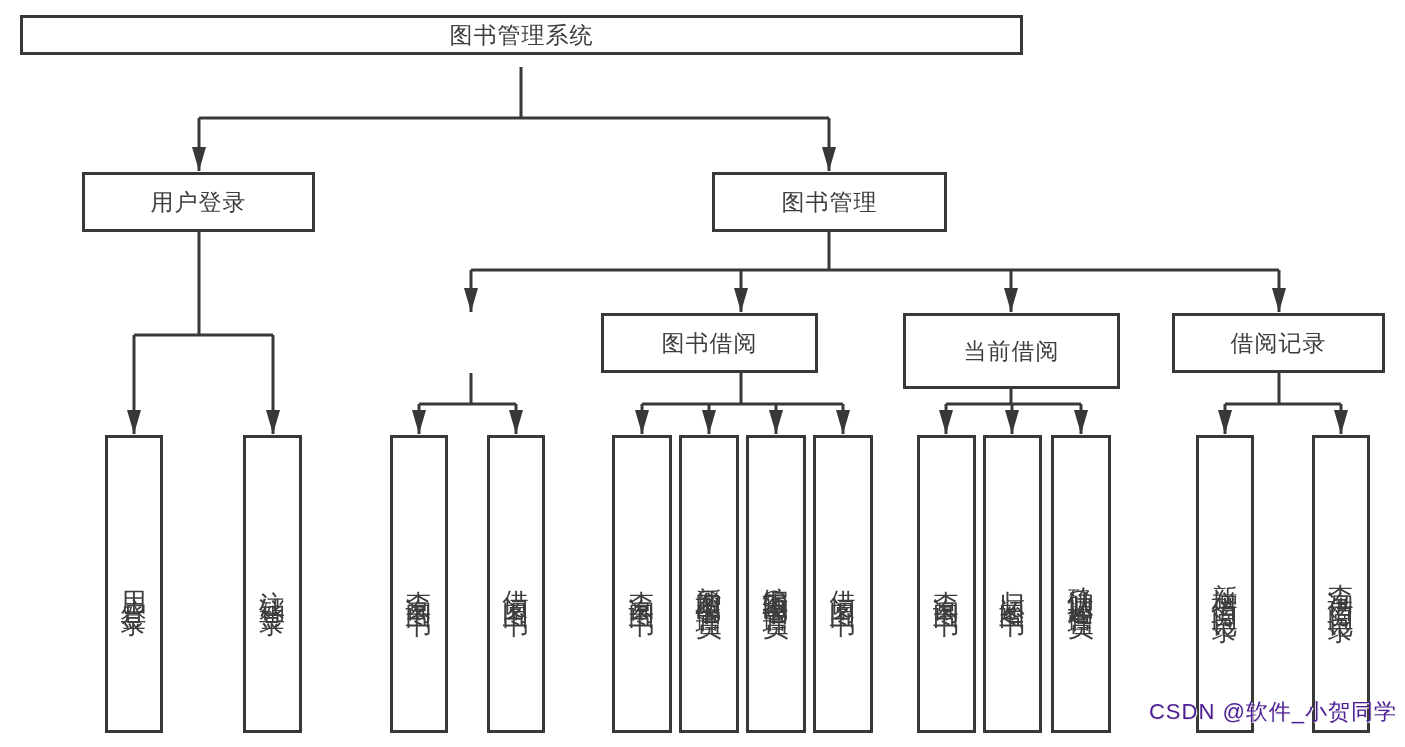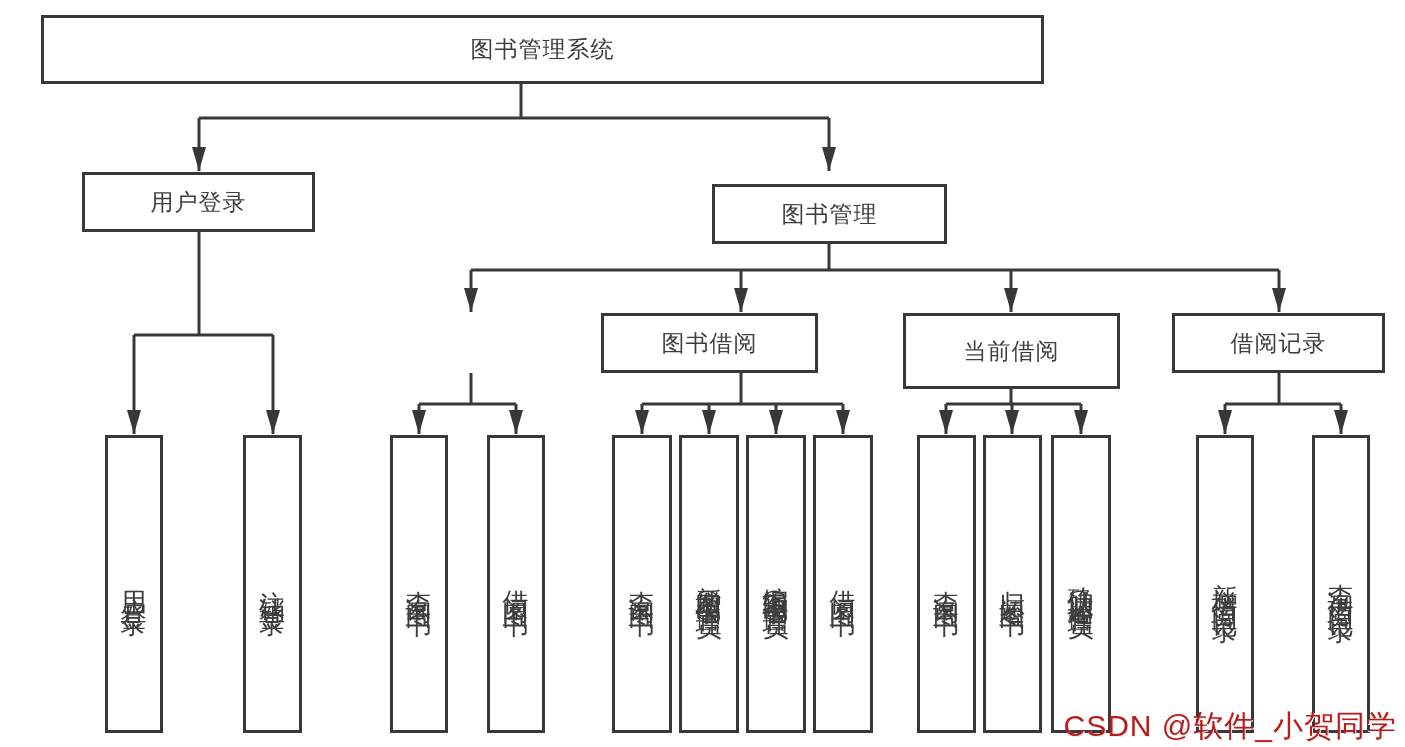--- a/index.html
+++ b/index.html
@@ -44,23 +44,23 @@
     font-size: 26px;
     letter-spacing: 7px;
     line-height: 1;
   }
   .node.v span.tight {
     letter-spacing: 4px;
   }
   .watermark {
     position: absolute;
     right: 8px;
-    bottom: 0;
-    font-size: 30px;
-    color: #b91c1c;
+    bottom: 20px;
+    font-size: 22px;
+    color: #4c1d95;
     text-shadow: 1px 1px 0 #ececec;
     letter-spacing: 1px;
     z-index: 5;
     white-space: nowrap;
   }
 </style>
 </head>
 <body>
 
 <div class="canvas">
@@ -96,28 +96,28 @@
       <path marker-end="url(#arrow)" d="M776,404 V434"></path>
       <path marker-end="url(#arrow)" d="M843,404 V434"></path>
       <path marker-end="url(#arrow)" d="M946,404 V434"></path>
       <path marker-end="url(#arrow)" d="M1012,404 V434"></path>
       <path marker-end="url(#arrow)" d="M1081,404 V434"></path>
       <path marker-end="url(#arrow)" d="M1225,404 V434"></path>
       <path marker-end="url(#arrow)" d="M1341,404 V434"></path>
     </g>
   </svg>
 
-  <div class="node h" style="left:20px; top:15px; width:1003px; height:69px;margin-left:21px;">
+  <div class="node h" style="left:20px; top:15px; width:1003px; height:40px;">
     <span>图书管理系统</span>
   </div>
 
   <div class="node h" style="left:82px; top:172px; width:233px; height:60px;">
     <span>用户登录</span>
   </div>
-  <div class="node h" style="left:712px; top:184px; width:235px; height:60px;">
+  <div class="node h" style="left:712px; top:172px; width:235px; height:60px;">
     <span>图书管理</span>
   </div>
 
   <div class="node h" style="left:601px; top:313px; width:217px; height:60px;">
     <span>图书借阅</span>
   </div>
   <div class="node h" style="left:903px; top:313px; width:217px; height:76px;">
     <span>当前借阅</span>
   </div>
   <div class="node h" style="left:1172px; top:313px; width:213px; height:60px;text-align:center;">

